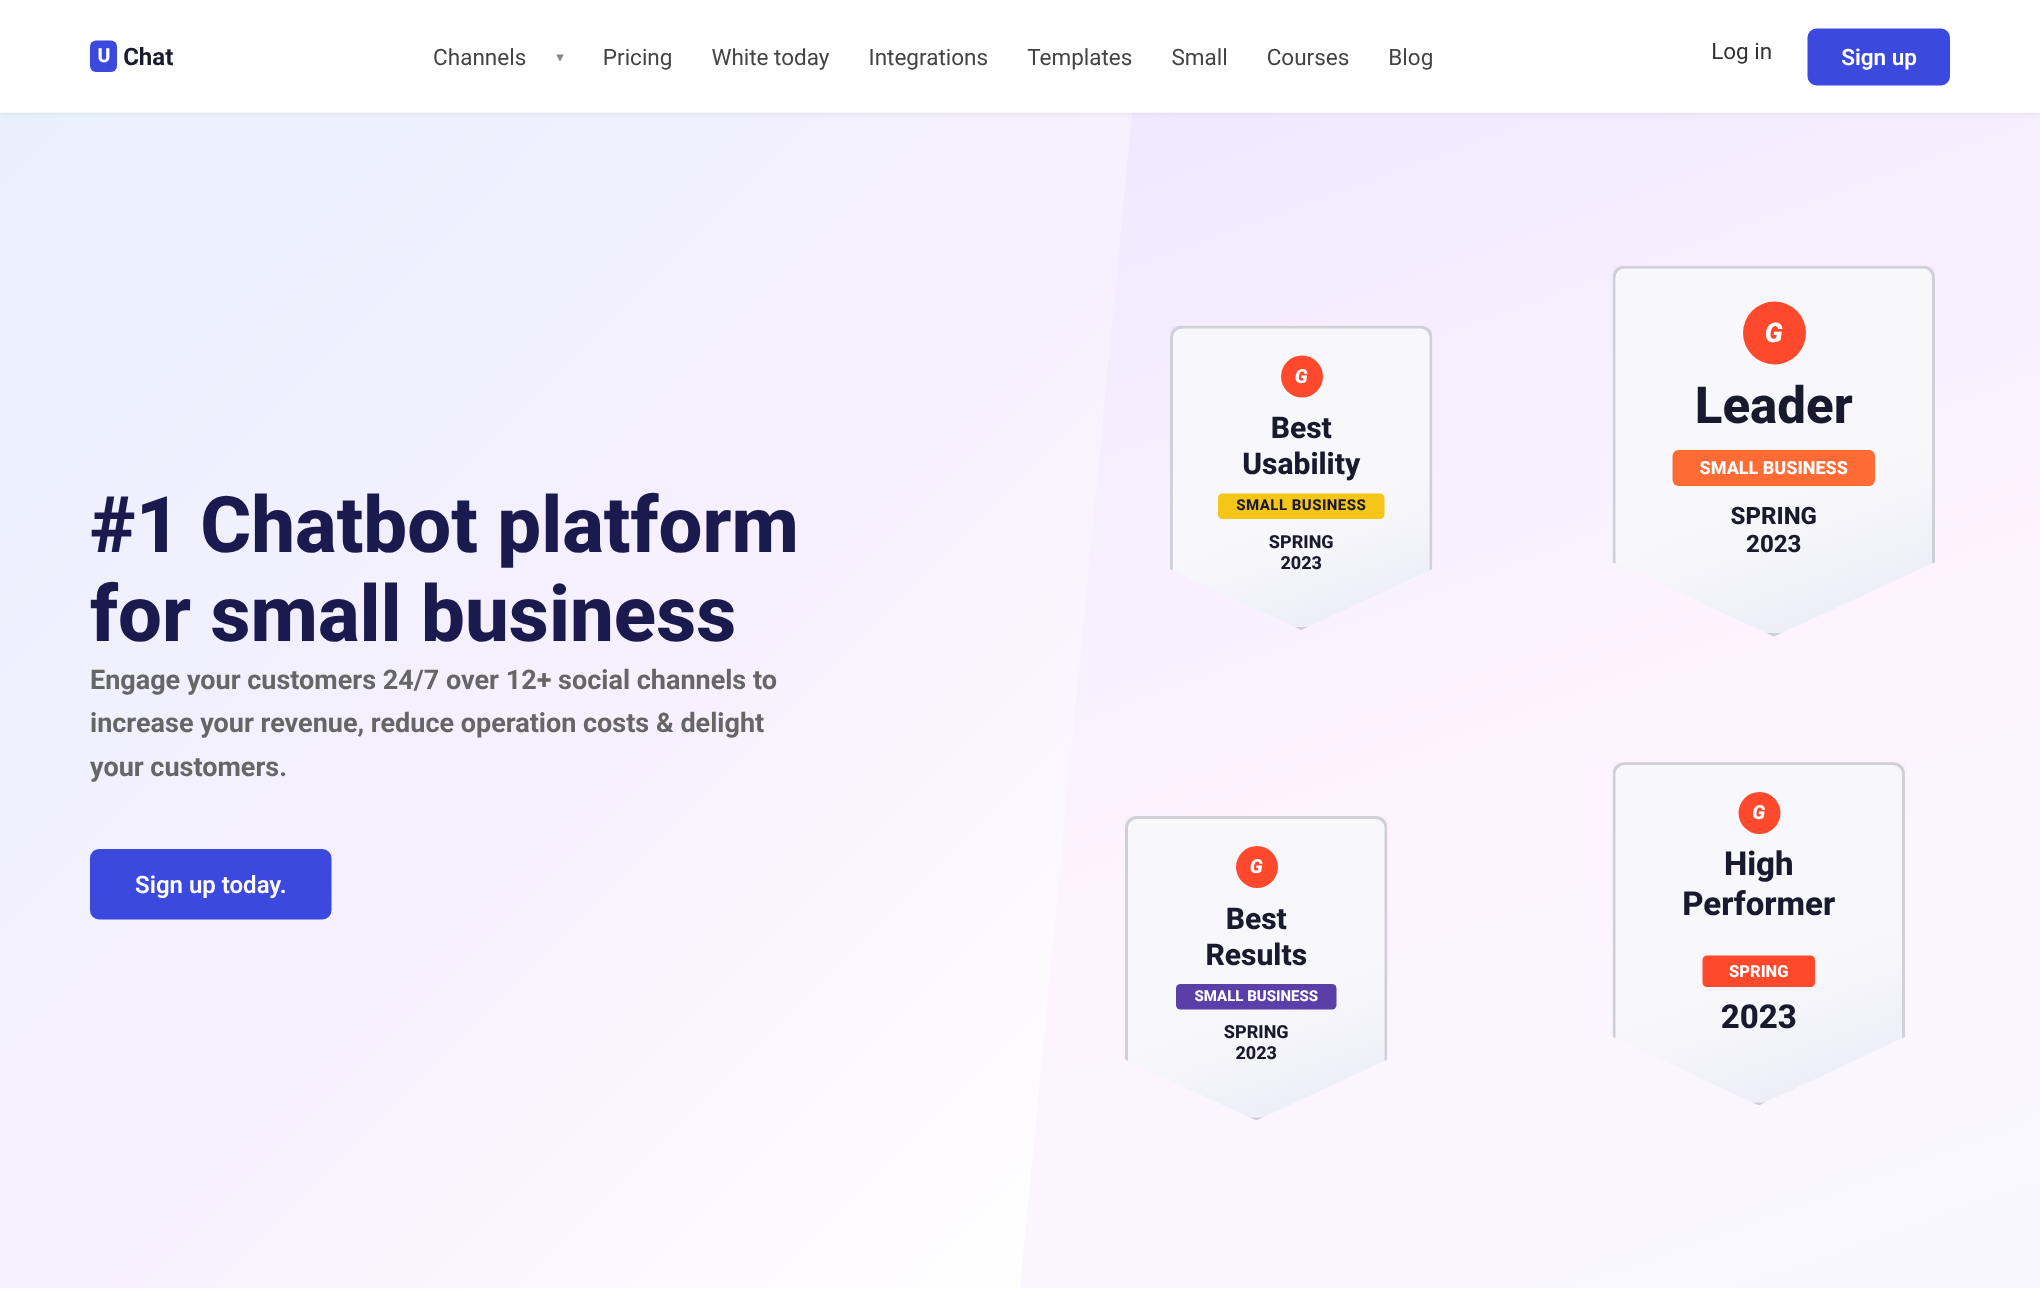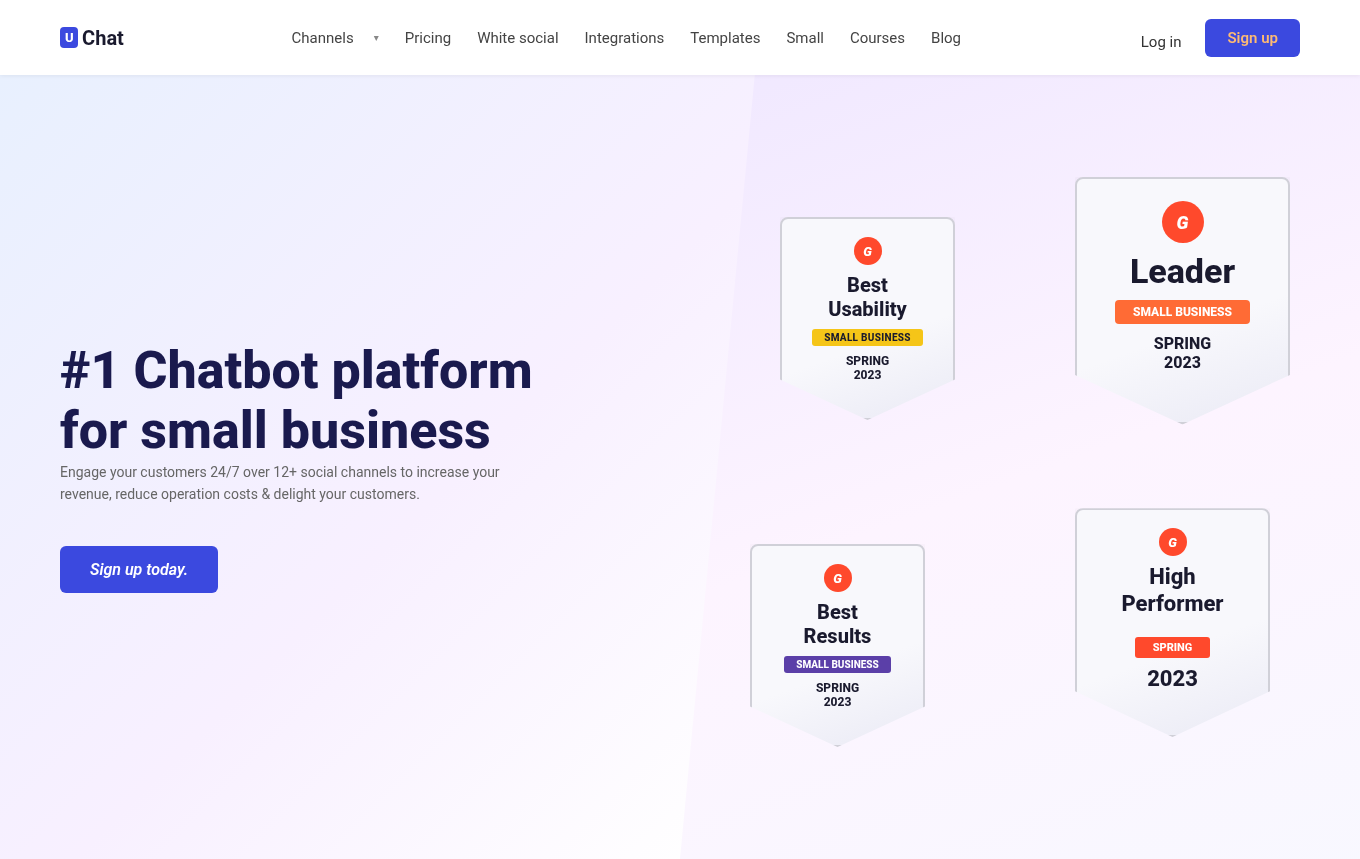--- a/index.html
+++ b/index.html
@@ -26,21 +26,21 @@
     .logo-icon {
       background: #3b49df;
       color: #fff;
       font-weight: 800;
       font-size: 13px;
       padding: 3px 5px;
       border-radius: 4px;
       letter-spacing: -0.5px;
     }
     .logo-text {
-      font-size: 20px;
+      font-size: 16px;
       font-weight: 700;
       color: #1a1a2e;
     }
     .nav-links {
       display: flex;
       align-items: center;
       gap: 6px;
       list-style: none;
     }
     .nav-links li a {
@@ -53,32 +53,32 @@
       display: flex;
       align-items: center;
       gap: 20px;
     }
     .nav-links li a .chevron {
       font-size: 10px;
       color: #888;
     }
     .nav-actions {
       display: flex;
-      align-items: flex-end;
+      align-items: flex-start;
       gap: 12px;
     }
     .btn-login {
       text-decoration: none;
       color: #333;
       font-size: 15px;
       padding: 6px 12px;
     }
     .btn-signup {
       background: #3b49df;
-      color: #fdba74;
+      color: #ffffff;
       border: none;
       border-radius: 6px;
       font-size: 15px;
       font-weight: 600;
       padding: 10px 22px;
       cursor: pointer;
       text-decoration: none;
     }
 
     
@@ -106,38 +106,38 @@
       padding: 80px 60px;
       max-width: 620px;
     }
     .hero-title {
       font-size: 52px;
       font-weight: 800;
       color: #1a1a4e;
       line-height: 1.15;
     }
     .hero-subtitle {
-      font-size: 14px;
+      font-size: 18px;
       color: #666;
       line-height: 1.6;
       margin-bottom: 40px;
       max-width: 480px;
+      font-weight: bold;
     }
     .btn-cta {
       background: #3b49df;
       color: #fff;
       border: none;
       border-radius: 6px;
       font-size: 16px;
       font-weight: 600;
       padding: 14px 30px;
       cursor: pointer;
       text-decoration: none;
       display: inline-block;
-      font-style: italic;
     }
 
     
     .badges-area {
       position: absolute;
       right: 60px;
       top: 50%;
       transform: translateY(-50%);
       width: 560px;
       height: 580px;
@@ -182,21 +182,21 @@
         <span class="chevron">▾</span>
       </a>
     </li>
     <li>
       <a href="#">
           <span>Pricing</span>
         </a>
     </li>
     <li>
       <a href="#">
-          <span>White social</span>
+          <span>White today</span>
         </a>
     </li>
     <li>
       <a href="#">
           <span>Integrations</span>
         </a>
     </li>
     <li>
       <a href="#">
           <span>Templates</span>

